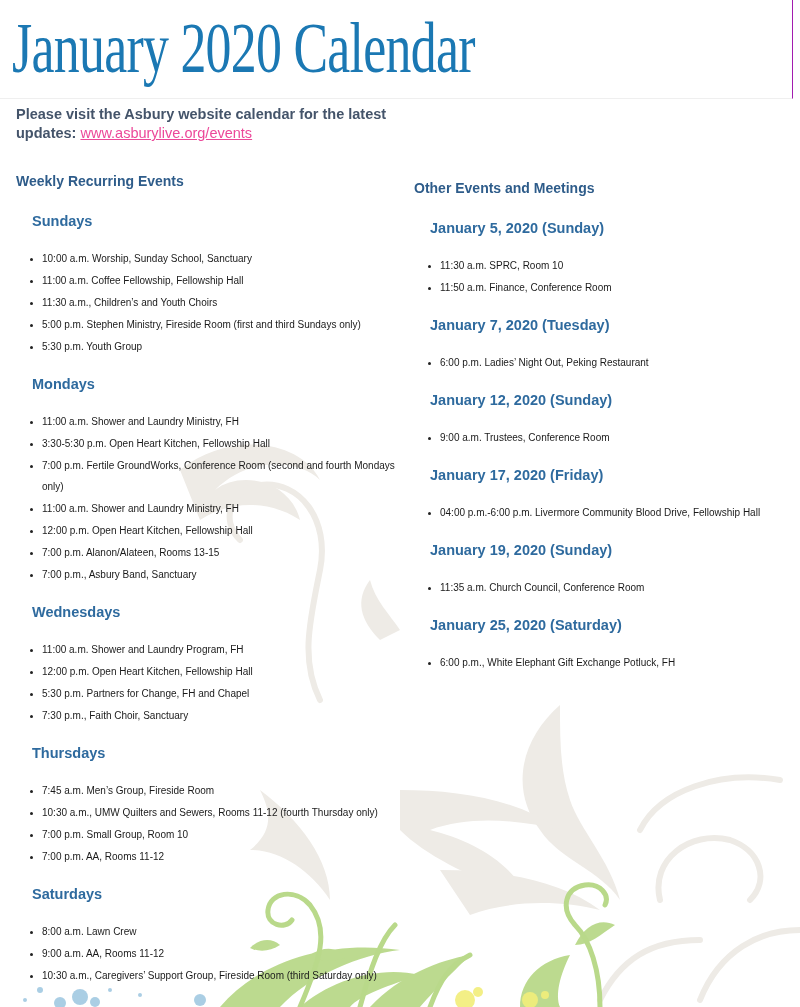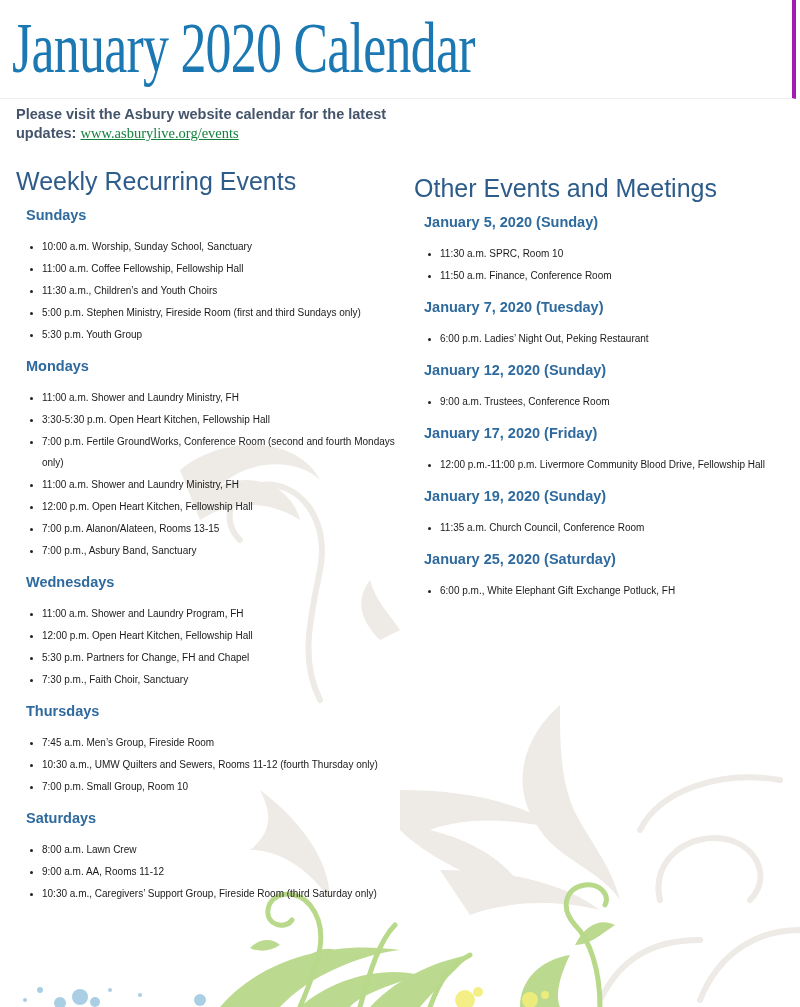--- a/index.html
+++ b/index.html
@@ -5,45 +5,45 @@
   html, body { margin: 0; padding: 0; }
   body {
     width: 800px; height: 1007px; overflow: hidden; position: relative;
     background: #ffffff;
     font-family: "Liberation Sans", "DejaVu Sans", sans-serif;
     color: #1a1a1a;
   }
   .deco { position: absolute; left: 0; top: 0; width: 800px; height: 1007px; z-index: 0; pointer-events: none; }
   .header-box {
     position: absolute; left: 0; top: 0; width: 792px; height: 98px;
-    border-right: 4px solid #a21caf; border-bottom: 1px solid #efefef;
+    border-right: 1px solid #a21caf; border-bottom: 1px solid #efefef;
     z-index: 1;
   }
   .title {
     position: absolute; left: 12px; top: 8px; margin: 0;
     font-family: "Liberation Serif", "DejaVu Serif", serif;
     font-weight: normal; font-size: 72px; line-height: 80px;
     color: #1b78b3; letter-spacing: -1px;
     transform: scaleX(0.72); transform-origin: left top;
     white-space: nowrap;
   }
   .notice {
     position: absolute; left: 16px; top: 105px; z-index: 2;
     font-size: 14.5px; font-weight: bold; color: #44546a; line-height: 19px;
     width: 380px;
   }
-  .notice a { color: #15803d; text-decoration: underline; font-weight: normal; font-family: Liberation Serif, serif; }
+  .notice a { color: #ec4899; text-decoration: underline; font-weight: normal; }
   .col { position: absolute; z-index: 2; }
   .col-left { left: 16px; top: 168px; width: 390px; }
   .col-right { left: 414px; top: 175px; width: 385px; }
   .section-title {
-    font-size: 25px; font-weight: normal; color: #2e5c8a; margin: 0 0 8px 0; line-height: 26px;
+    font-size: 14px; font-weight: bold; color: #2e5c8a; margin: 0 0 8px 0; line-height: 26px;
   }
   .group-title {
-    font-size: 14.5px; font-weight: bold; color: #2e6a9e; margin: 10px; line-height: 22px;
+    font-size: 14.5px; font-weight: bold; color: #2e6a9e; margin: 16px; line-height: 22px;
   }
   ul { list-style: none; margin: 0; padding: 0; }
   li {
     position: relative; padding-left: 26px; font-size: 10px; line-height: 21px;
     color: #1a1a1a; margin-bottom: 1px;
   }
   li::before {
     content: ""; position: absolute; left: 14px; top: 10px; width: 3px; height: 3px;
     background: #222; border-radius: 50%;
   }
@@ -149,20 +149,21 @@
       <li>7:30 p.m., Faith Choir, Sanctuary</li>
     </ul>
   </div>
 
   <div>
     <h3 class="group-title">Thursdays</h3>
     <ul>
       <li>7:45 a.m. Men’s Group, Fireside Room</li>
       <li>10:30 a.m., UMW Quilters and Sewers, Rooms 11-12 (fourth Thursday only)</li>
       <li>7:00 p.m. Small Group, Room 10</li>
+      <li>7:00 p.m. AA, Rooms 11-12</li>
     </ul>
   </div>
 
   <div>
     <h3 class="group-title">Saturdays</h3>
     <ul>
       <li>8:00 a.m. Lawn Crew</li>
       <li>9:00 a.m. AA, Rooms 11-12</li>
       <li>10:30 a.m., Caregivers’ Support Group, Fireside Room (third Saturday only)</li>
     </ul>
@@ -190,21 +191,21 @@
   <div>
     <h3 class="group-title">January 12, 2020 (Sunday)</h3>
     <ul>
       <li>9:00 a.m. Trustees, Conference Room</li>
     </ul>
   </div>
 
   <div>
     <h3 class="group-title">January 17, 2020 (Friday)</h3>
     <ul>
-      <li>12:00 p.m.-11:00 p.m. Livermore Community Blood Drive, Fellowship Hall</li>
+      <li>04:00 p.m.-6:00 p.m. Livermore Community Blood Drive, Fellowship Hall</li>
     </ul>
   </div>
 
   <div>
     <h3 class="group-title">January 19, 2020 (Sunday)</h3>
     <ul>
       <li>11:35 a.m. Church Council, Conference Room</li>
     </ul>
   </div>
 

